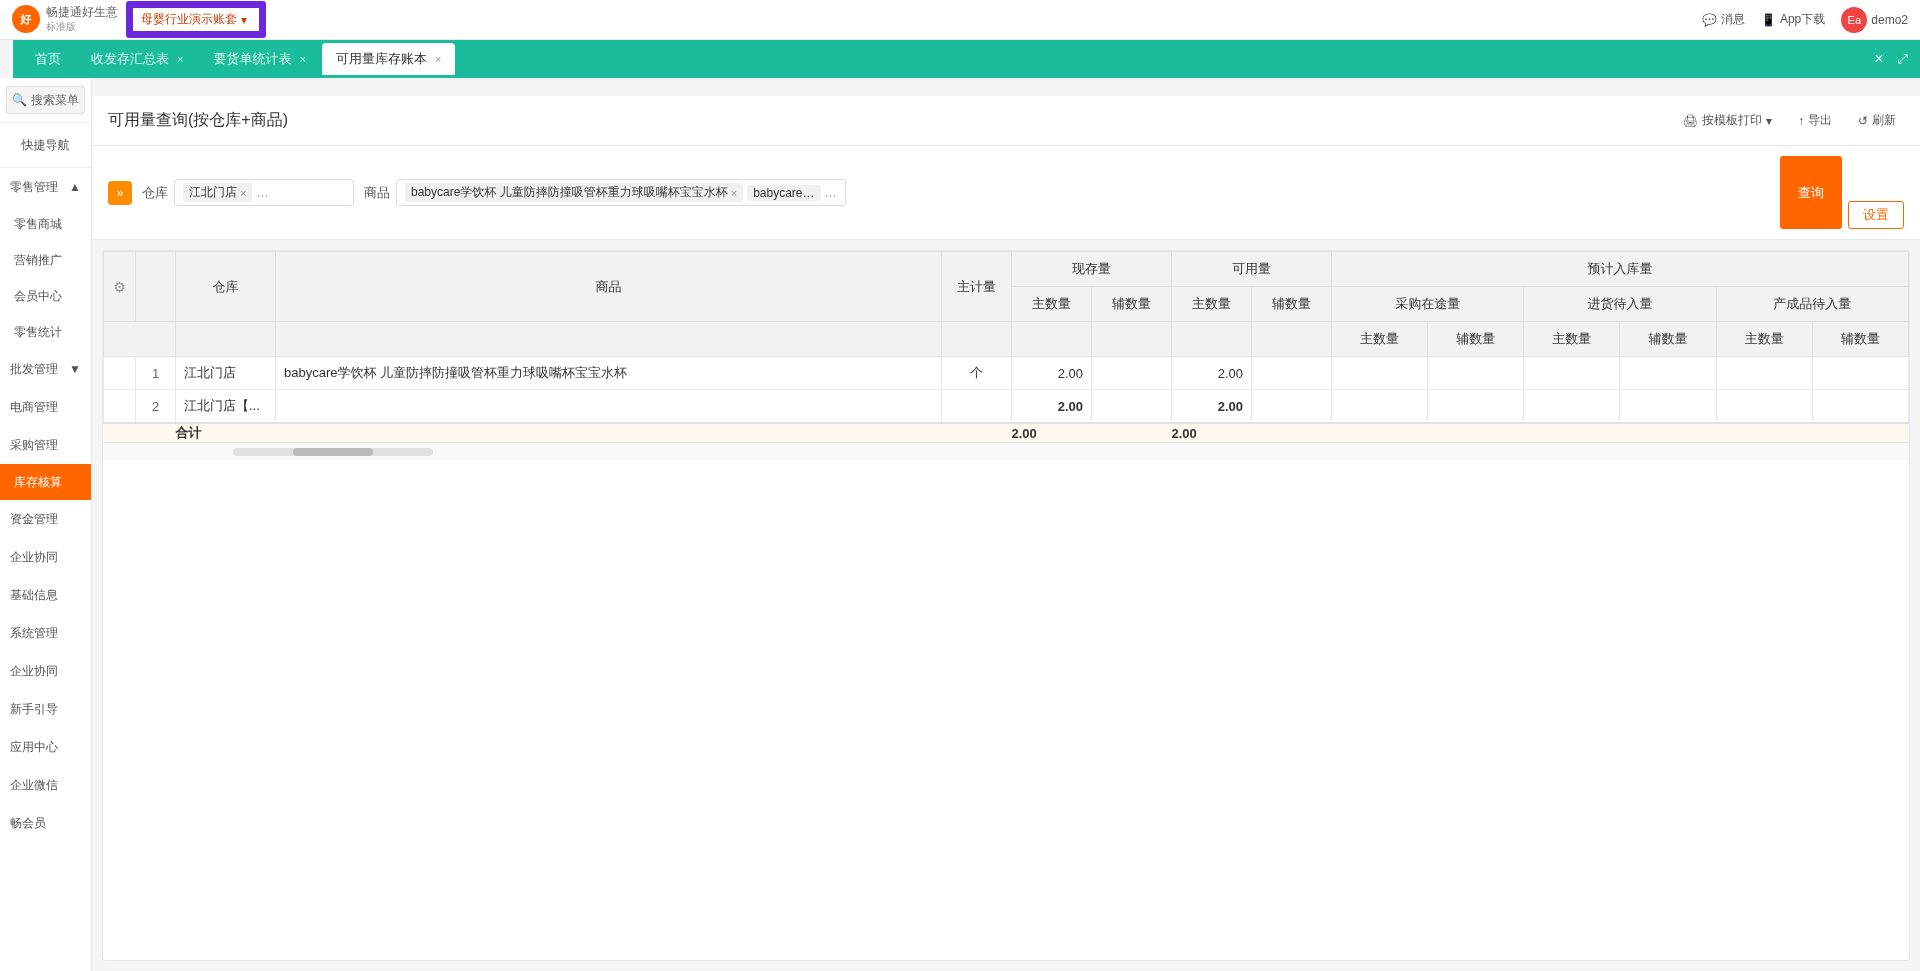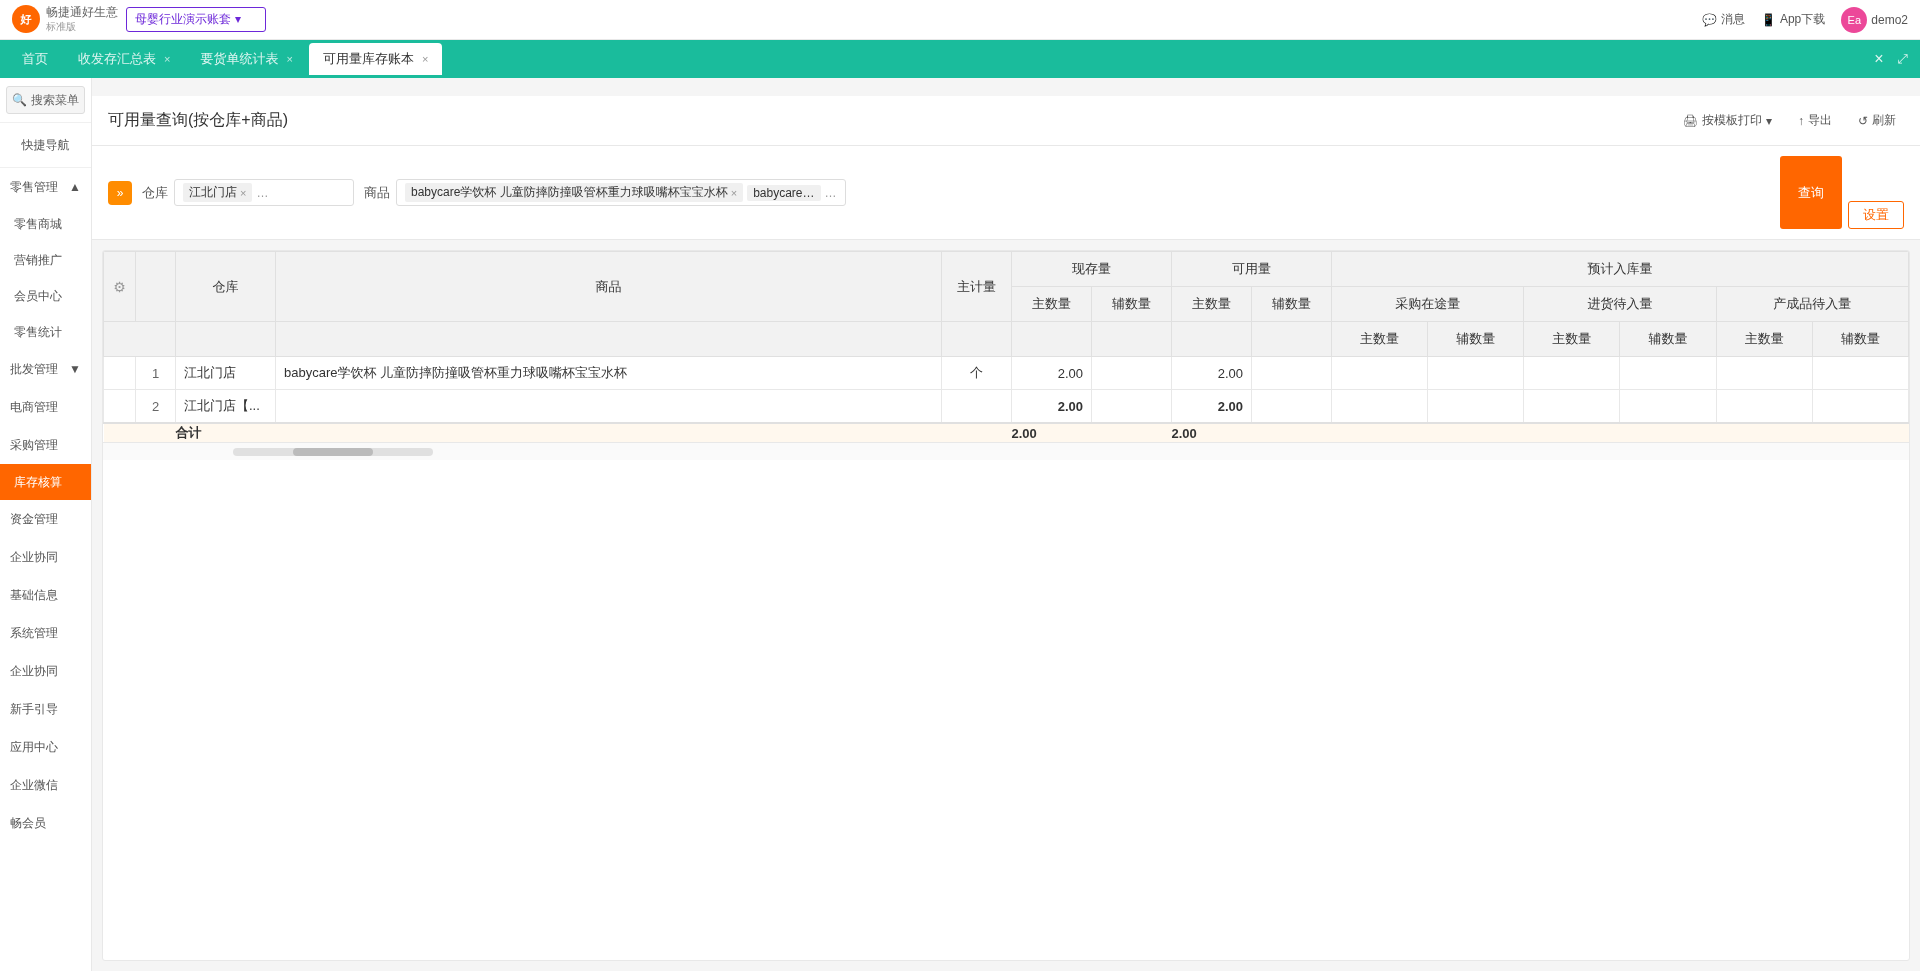--- a/index.html
+++ b/index.html
@@ -44,62 +44,63 @@
       line-height: 1.2;
     }
     .logo-sub {
       font-size: 10px;
       color: #999;
     }
     .industry-selector {
       display: flex;
       align-items: center;
       gap: 4px;
-      border: 1px solid #6d28d9;
+      border: 7px solid #6d28d9;
       padding: 3px 8px;
       border-radius: 3px;
       cursor: pointer;
       font-size: 12px;
-      color: #6d28d9;
+      color: #c2410c;
       min-width: 140px;
     }
     .top-bar-right {
       display: flex;
       align-items: center;
       gap: 16px;
     }
     .top-bar-right-item {
       display: flex;
       align-items: center;
       gap: 4px;
       font-size: 12px;
       color: #555;
       cursor: pointer;
     }
     .avatar-circle {
       width: 26px;
       height: 26px;
       border-radius: 50%;
-      background: #ec4899;
+      background: #ef4444;
       display: flex;
       align-items: center;
       justify-content: center;
       color: white;
       font-size: 11px;
       overflow: hidden;
     }
 
     
     .nav-tabs {
       height: 38px;
       background: #1abc9c;
       display: flex;
       align-items: center;
       padding: 0 8px;
       gap: 2px;
+      margin-left: 13px;
     }
     .nav-tab {
       height: 32px;
       padding: 0 14px;
       border-radius: 4px 4px 0 0;
       display: flex;
       align-items: center;
       gap: 6px;
       font-size: 13px;
       color: rgba(255,255,255,0.85);

